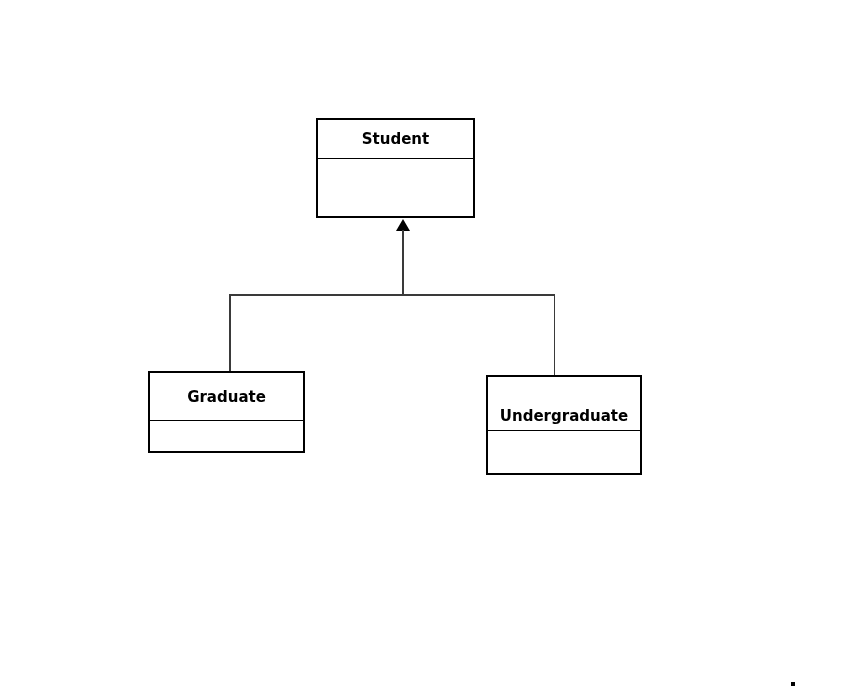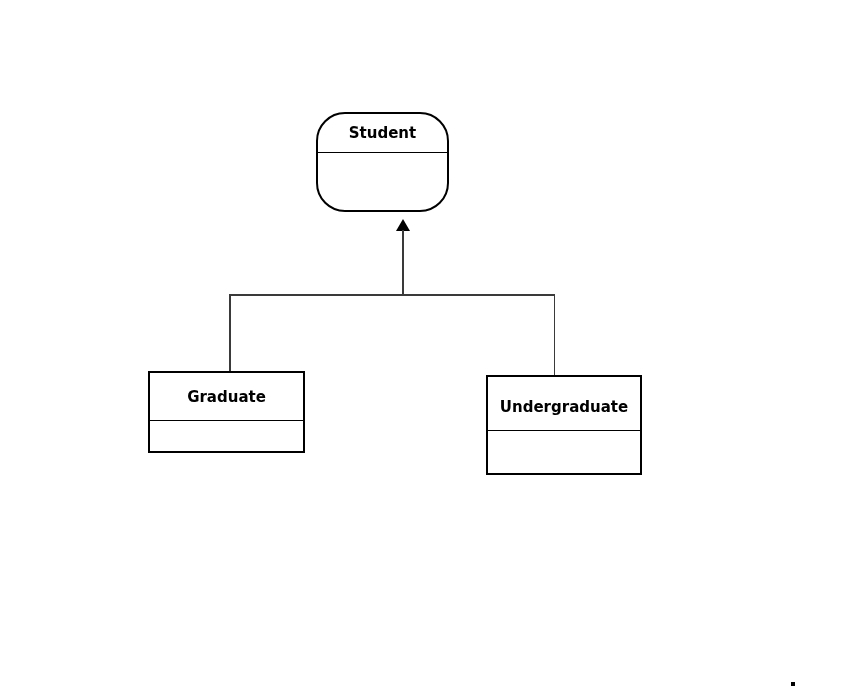--- a/index.html
+++ b/index.html
@@ -31,24 +31,24 @@
   .class-title {
     display: flex;
     align-items: center;
     justify-content: center;
     box-sizing: border-box;
     font-weight: bold;
     font-size: 15px;
     color: #000000;
     border-bottom: 1.5px solid #000000;
   }
-  .class-title.low { align-items: flex-end; padding-bottom: 14px; }
+  .class-title.low { align-items: flex-end; padding-bottom: 5px; }
   .class-members { width: 100%; }
 
-  .box-student       { left: 316px; top: 112px; width: 133px; height: 100px; border-radius: 29px; }
+  .box-student       { left: 316px; top: 118px; width: 159px; height: 100px; }
   .box-student .class-title { height: 39px; }
   .box-graduate      { left: 148px; top: 371px; width: 157px; height: 82px; }
   .box-graduate .class-title { height: 48px; }
   .box-undergraduate { left: 486px; top: 375px; width: 156px; height: 100px; }
   .box-undergraduate .class-title { height: 54px; }
 
   .line { position: absolute; background: #3a3a3a; }
   .stem-line  { left: 402px; top: 230px; width: 1.5px; height: 65px; }
   .horiz-line { left: 229px; top: 294px; width: 326px; height: 1.5px; }
   .left-drop  { left: 229px; top: 294px; width: 1.5px; height: 77px; }

